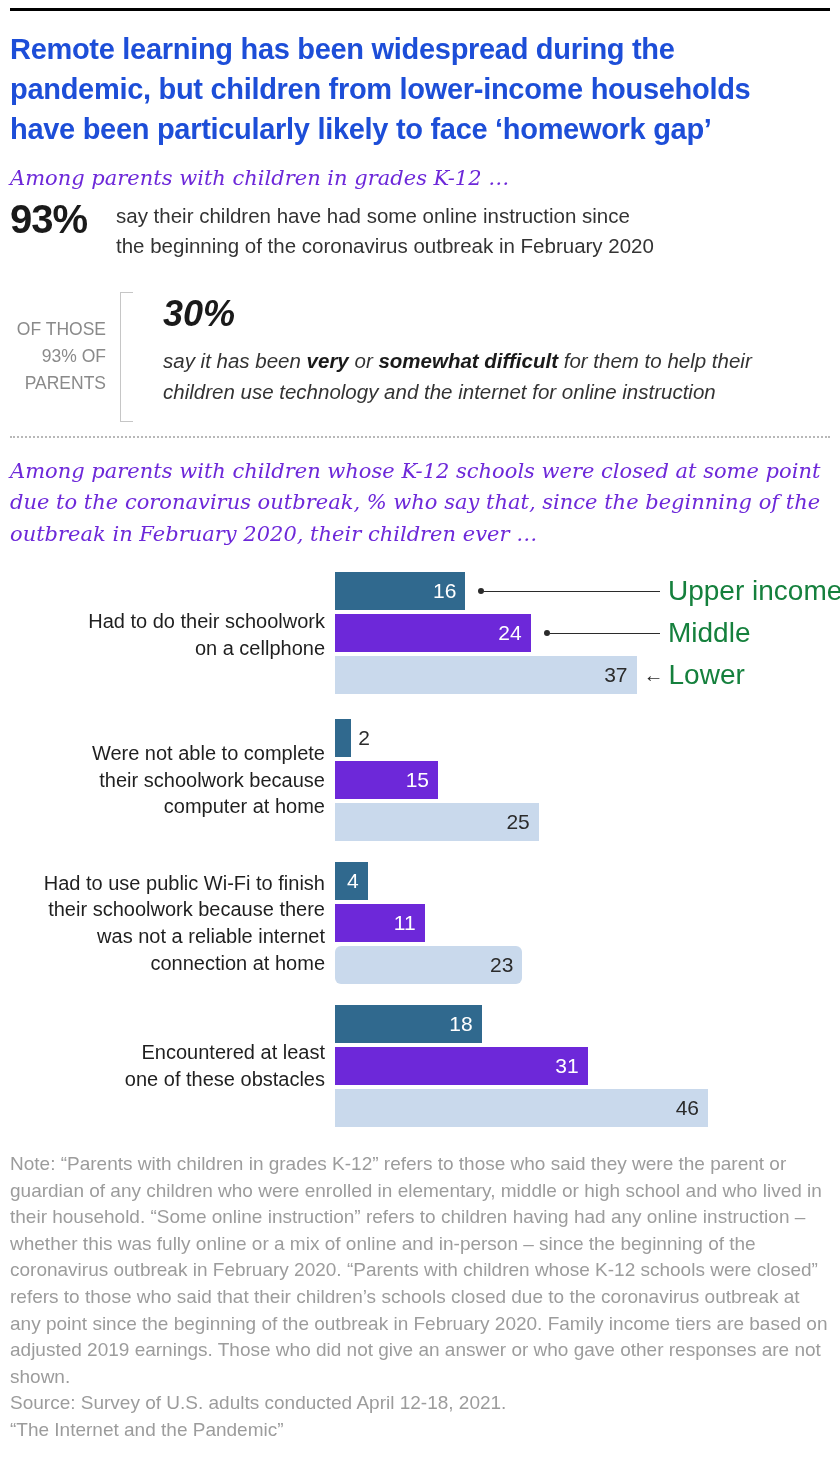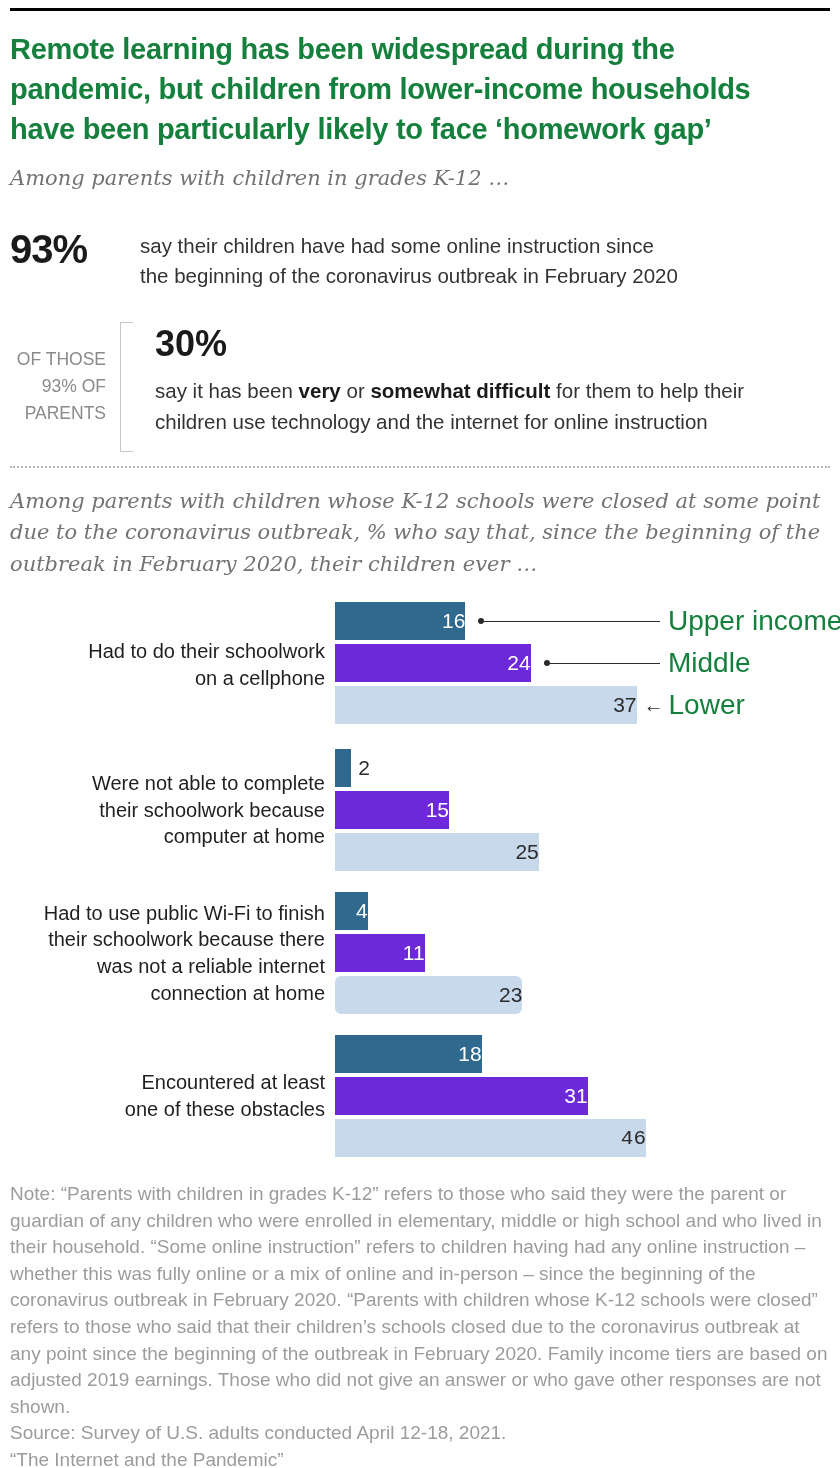--- a/index.html
+++ b/index.html
@@ -9,48 +9,48 @@
     background:#ffffff;
     font-family:"Liberation Sans", sans-serif;
     color:#222;
   }
   .page { padding:0 10px; }
   .rule { border-top:3px solid #000; }
   .rule-top { margin-top:8px; }
 
   .title {
     margin-top:18px;
-    font-size:29px; font-weight:700; color:#15803d;
+    font-size:29px; font-weight:700; color:#1d4ed8;
     line-height:1.38; letter-spacing:-0.3px;
   }
   .intro {
     font-family:"DejaVu Serif", serif; font-style:italic;
-    font-size:21px; color:#737373; line-height:1.5;
+    font-size:21px; color:#6d28d9; line-height:1.5;
   }
   .intro1 { margin-top:14px; }
 
-  .stat1 { display:flex; margin-top:34px;gap:24px; }
+  .stat1 { display:flex; margin-top:4px; }
   .stat1-value {
     width:106px; flex:none;
     font-size:40px; font-weight:700; color:#1a1a1a; letter-spacing:-1px;
     line-height:1;
   }
   .stat1-desc { font-size:20.5px; color:#333; line-height:1.5; padding-top:2px; }
 
   .stat2 { display:flex; margin-top:30px; }
   .qualifier {
     width:96px; flex:none; align-self:center;
     text-align:right; color:#8a8a8a;
     font-size:17.5px; line-height:1.55;
   }
   .bracket {
     width:13px; flex:none; margin-left:14px;
     border:1px solid #c6c6c6; border-right:none;
   }
-  .stat2-content { margin-left:22px; padding:4px 0 14px; }
+  .stat2-content { margin-left:30px; padding:4px 0 14px;font-style:italic; }
   .stat2-value { font-size:36px; font-weight:700; color:#1a1a1a; line-height:1; }
   .stat2-desc { margin-top:14px; font-size:20.5px; color:#333; line-height:1.5; max-width:655px; }
   .stat2-desc b { color:#1a1a1a; }
 
   .dotted { border-top:2px dotted #b8b8b8; margin-top:14px; }
   .intro2 { margin-top:18px; }
 
   .chart { margin-top:22px; }
   .group { display:flex; align-items:center; margin-bottom:21px; }
   .group:last-child { margin-bottom:0; }
@@ -59,21 +59,21 @@
     text-align:right; font-size:20px; line-height:1.33; color:#1f1f1f;
   }
   .bars { width:495px; flex:none; position:relative; }
   .bar-row { display:flex; align-items:center; height:38px; margin-bottom:4px; position:relative; }
   .bar-row:last-child { margin-bottom:0; }
   .bar { height:38px; display:flex; align-items:center; justify-content:flex-end; flex:none; }
   .s0 { background:#30698e; }
   .s1 { background:#6d28d9; }
   .s2 { background:#c9d9ec; }
   .val { font-size:21px; }
-  .val-in { }
+  .val-in { padding-right:9px; }
   .val-light { color:#ffffff; }
   .val-dark { color:#2b2b2b; }
   .val-out { margin-left:7px; color:#2b2b2b; font-size:21px; }
 
   .callout { position:absolute; height:38px; display:flex; align-items:center; }
   .callout .dot { width:6px; height:6px; border-radius:50%; background:#2b2b2b; flex:none; }
   .callout .line { border-top:1px solid #2b2b2b; height:0; flex:none; }
   .callout .clabel { margin-left:8px; font-size:28px; color:#15803d; white-space:nowrap; }
   .callout .arrow { font-size:20px; color:#2b2b2b; line-height:1; }
 
@@ -166,21 +166,21 @@
           <div>Were not able to complete</div>
           <div>their schoolwork because</div>
           <div>computer at home</div>
         </div>
         <div class="bars">
           <div class="bar-row">
             <div class="bar s0" style="width: 16.3px;"></div>
             <span class="val-out">2</span>
           </div>
           <div class="bar-row">
-            <div class="bar s1" style="width: 114px;">
+            <div class="bar s1" style="width: 103px;">
               <span class="val val-in val-light">15</span>
             </div>
           </div>
           <div class="bar-row">
             <div class="bar s2" style="width: 203.75px;">
               <span class="val val-in val-dark">25</span>
             </div>
           </div>
         </div>
       </div>
@@ -219,21 +219,21 @@
             <div class="bar s0" style="width: 146.7px;">
               <span class="val val-in val-light">18</span>
             </div>
           </div>
           <div class="bar-row">
             <div class="bar s1" style="width: 252.65px;">
               <span class="val val-in val-light">31</span>
             </div>
           </div>
           <div class="bar-row">
-            <div class="bar s2" style="width: 311px; font-family: Liberation Mono, monospace;">
+            <div class="bar s2" style="width: 373px;">
               <span class="val val-in val-dark">46</span>
             </div>
           </div>
         </div>
       </div>
     </div>
 
   <div class="note">
     <p>Note: “Parents with children in grades K-12” refers to those who said they were the parent or guardian of any children who were enrolled in elementary, middle or high school and who lived in their household. “Some online instruction” refers to children having had any online instruction – whether this was fully online or a mix of online and in-person – since the beginning of the coronavirus outbreak in February 2020. “Parents with children whose K-12 schools were closed” refers to those who said that their children’s schools closed due to the coronavirus outbreak at any point since the beginning of the outbreak in February 2020. Family income tiers are based on adjusted 2019 earnings. Those who did not give an answer or who gave other responses are not shown.</p>
     <p>Source: Survey of U.S. adults conducted April 12-18, 2021.</p>

